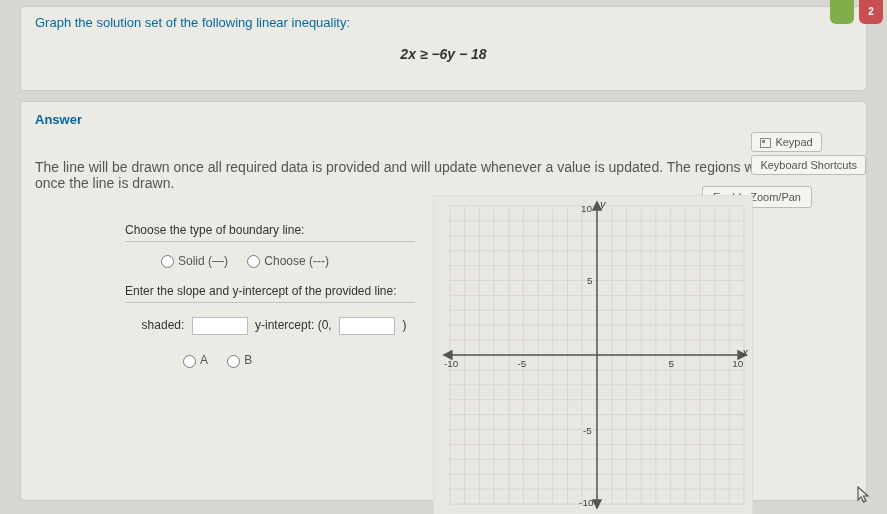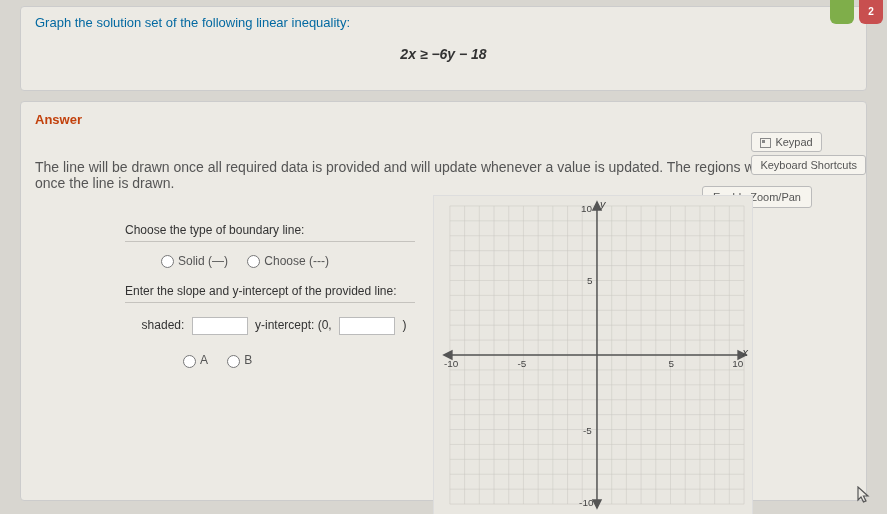--- a/index.html
+++ b/index.html
@@ -24,21 +24,21 @@
   .equation { text-align: center; font-size: 14px; margin-top: 16px; font-style: italic; font-weight: bold; }
   .answer-box {
     background: #eceae4;
     border: 1px solid #ccc;
     border-radius: 4px;
     margin: 0 20px;
     padding: 10px 14px 10px 14px;
     position: relative;
     height: 400px;
   }
-  .answer-header { font-size: 13px; font-weight: bold; color: #c2410c; margin-bottom: 32px;}
+  .answer-header { font-size: 13px; font-weight: bold; color: #0369a1; margin-bottom: 32px;}
   .kb-buttons { position: absolute; right: 0; top: 6px; text-align: right; margin-top: 24px; }
   .kb-btn {
     display: block;
     background: #f6f4ee;
     border: 1px solid #bbb;
     border-radius: 3px;
     padding: 3px 8px;
     font-size: 11px;
     color: #555;
     margin-bottom: 3px;

